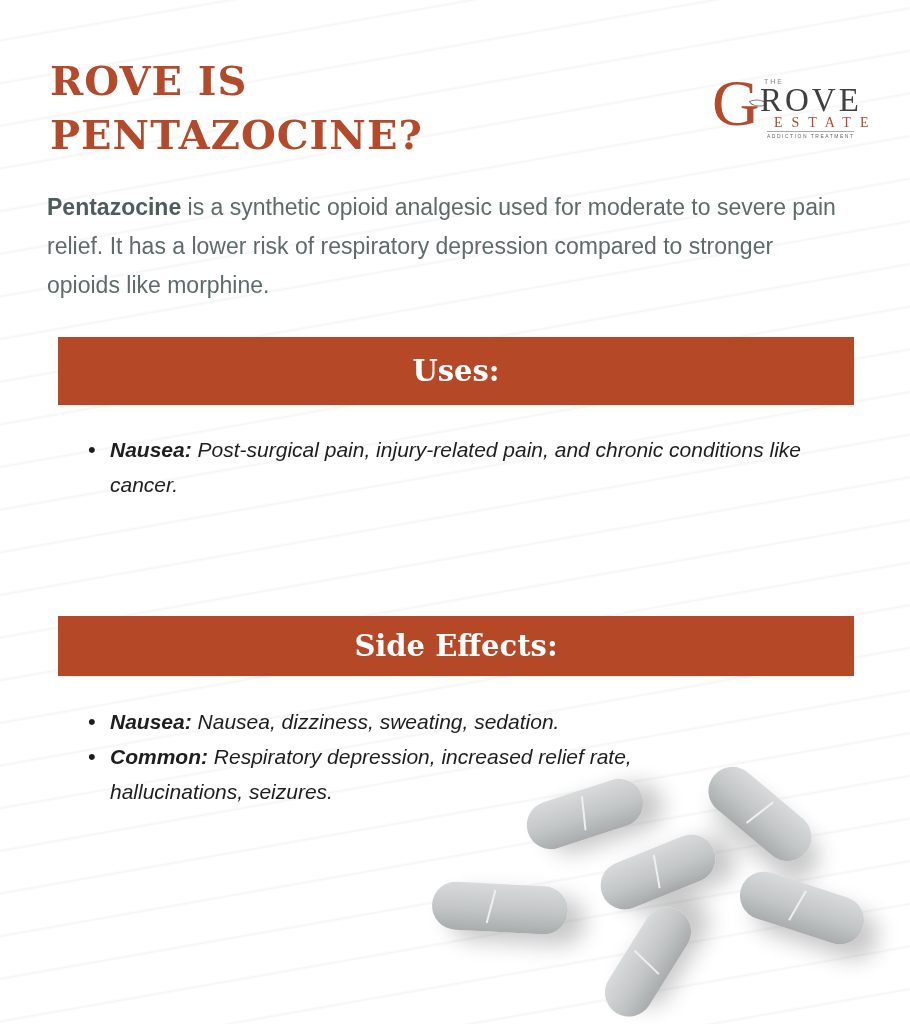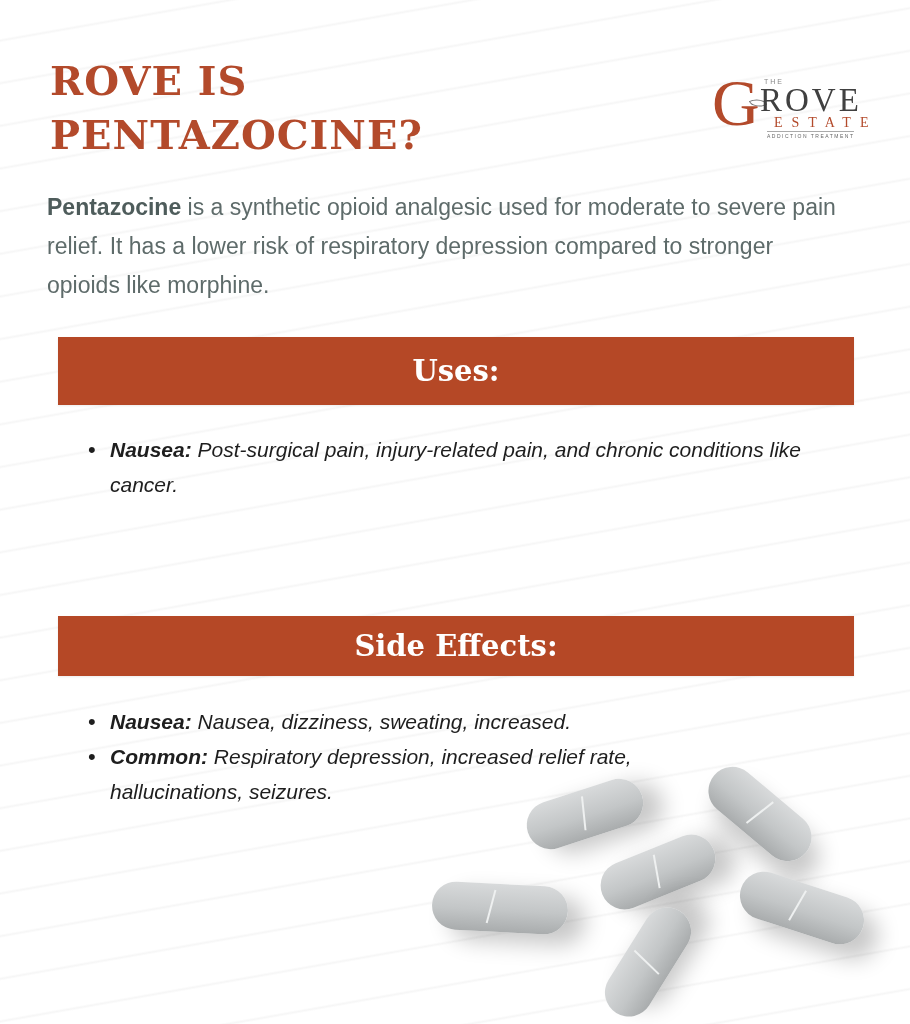--- a/index.html
+++ b/index.html
@@ -75,21 +75,21 @@
 
 <ul class="list uses">
   <li><b>Nausea:</b><span> Post-surgical pain, injury-related pain, and chronic conditions like cancer.</span></li>
 </ul>
 
 <div class="banner se">
   <span>Side Effects:</span>
 </div>
 
 <ul class="list se">
-  <li><b>Nausea:</b><span> Nausea, dizziness, sweating, increased.</span></li>
+  <li><b>Nausea:</b><span> Nausea, dizziness, sweating, sedation.</span></li>
   <li style="width:600px"><b>Common:</b><span> Respiratory depression, increased relief rate, hallucinations, seizures.</span></li>
 </ul>
 
 <div class="pills">
   <div class="pill" style="left:105px;top:30px;transform:rotate(-18deg);"></div>
   <div class="pill" style="left:280px;top:30px;transform:rotate(40deg);"></div>
   <div class="pill" style="left:178px;top:88px;transform:rotate(-22deg);"></div>
   <div class="pill" style="left:12px;top:124px;width:136px;transform:rotate(3deg);"></div>
   <div class="pill" style="left:318px;top:124px;width:128px;transform:rotate(18deg);"></div>
   <div class="pill" style="left:168px;top:178px;transform:rotate(-58deg);"></div>

